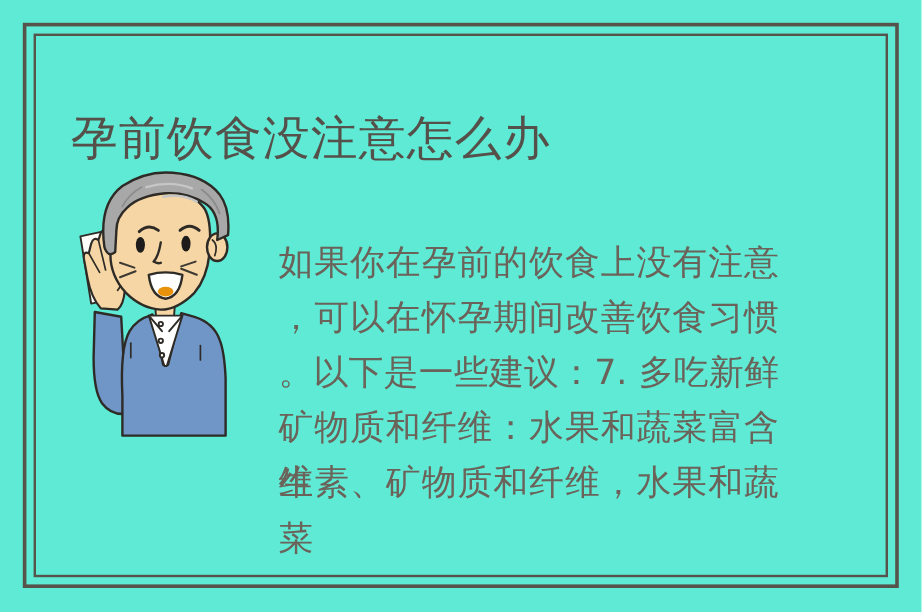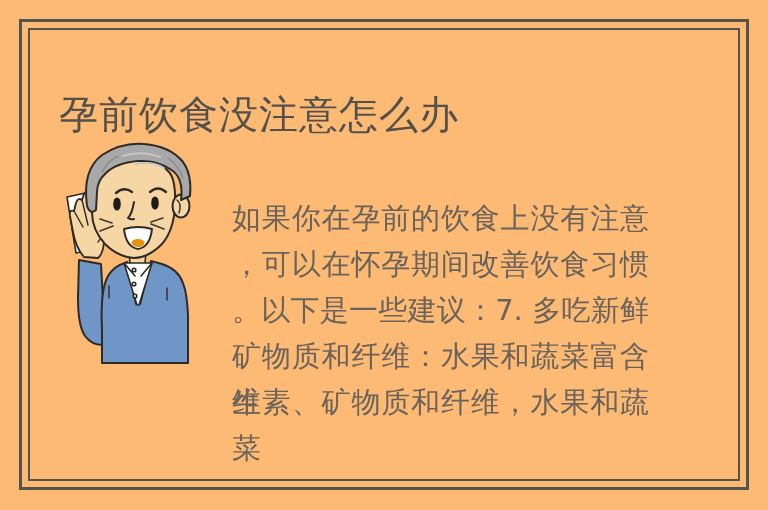--- a/index.html
+++ b/index.html
@@ -1,18 +1,18 @@
 <!DOCTYPE html>
 <html><head>
 <meta charset="utf-8">
 <style>
   html,body{margin:0;padding:0;background:#fcfbee;}
   .page{
     position:relative;width:768px;height:510px;overflow:hidden;
-    background:#fdba74;font-family:"DejaVu Sans","Liberation Sans",sans-serif;
+    background:#5eead4;font-family:"DejaVu Sans","Liberation Sans",sans-serif;
   }
   .frame-outer{position:absolute;left:19px;top:19px;right:19px;bottom:20px;border:3px solid #56544a;}
   .frame-inner{position:absolute;left:28px;top:28px;right:28px;bottom:29px;border:2px solid #56544a;}
   .title{
     position:absolute;left:59px;top:62px;width:640px;
     font-size:39px;font-weight:500;color:#55514a;letter-spacing:1px;
     white-space:nowrap;
   }
   .figure{position:absolute;left:50px;top:130px;width:175px;height:240px;}
   .figure svg{display:block;width:175px;height:240px;}

